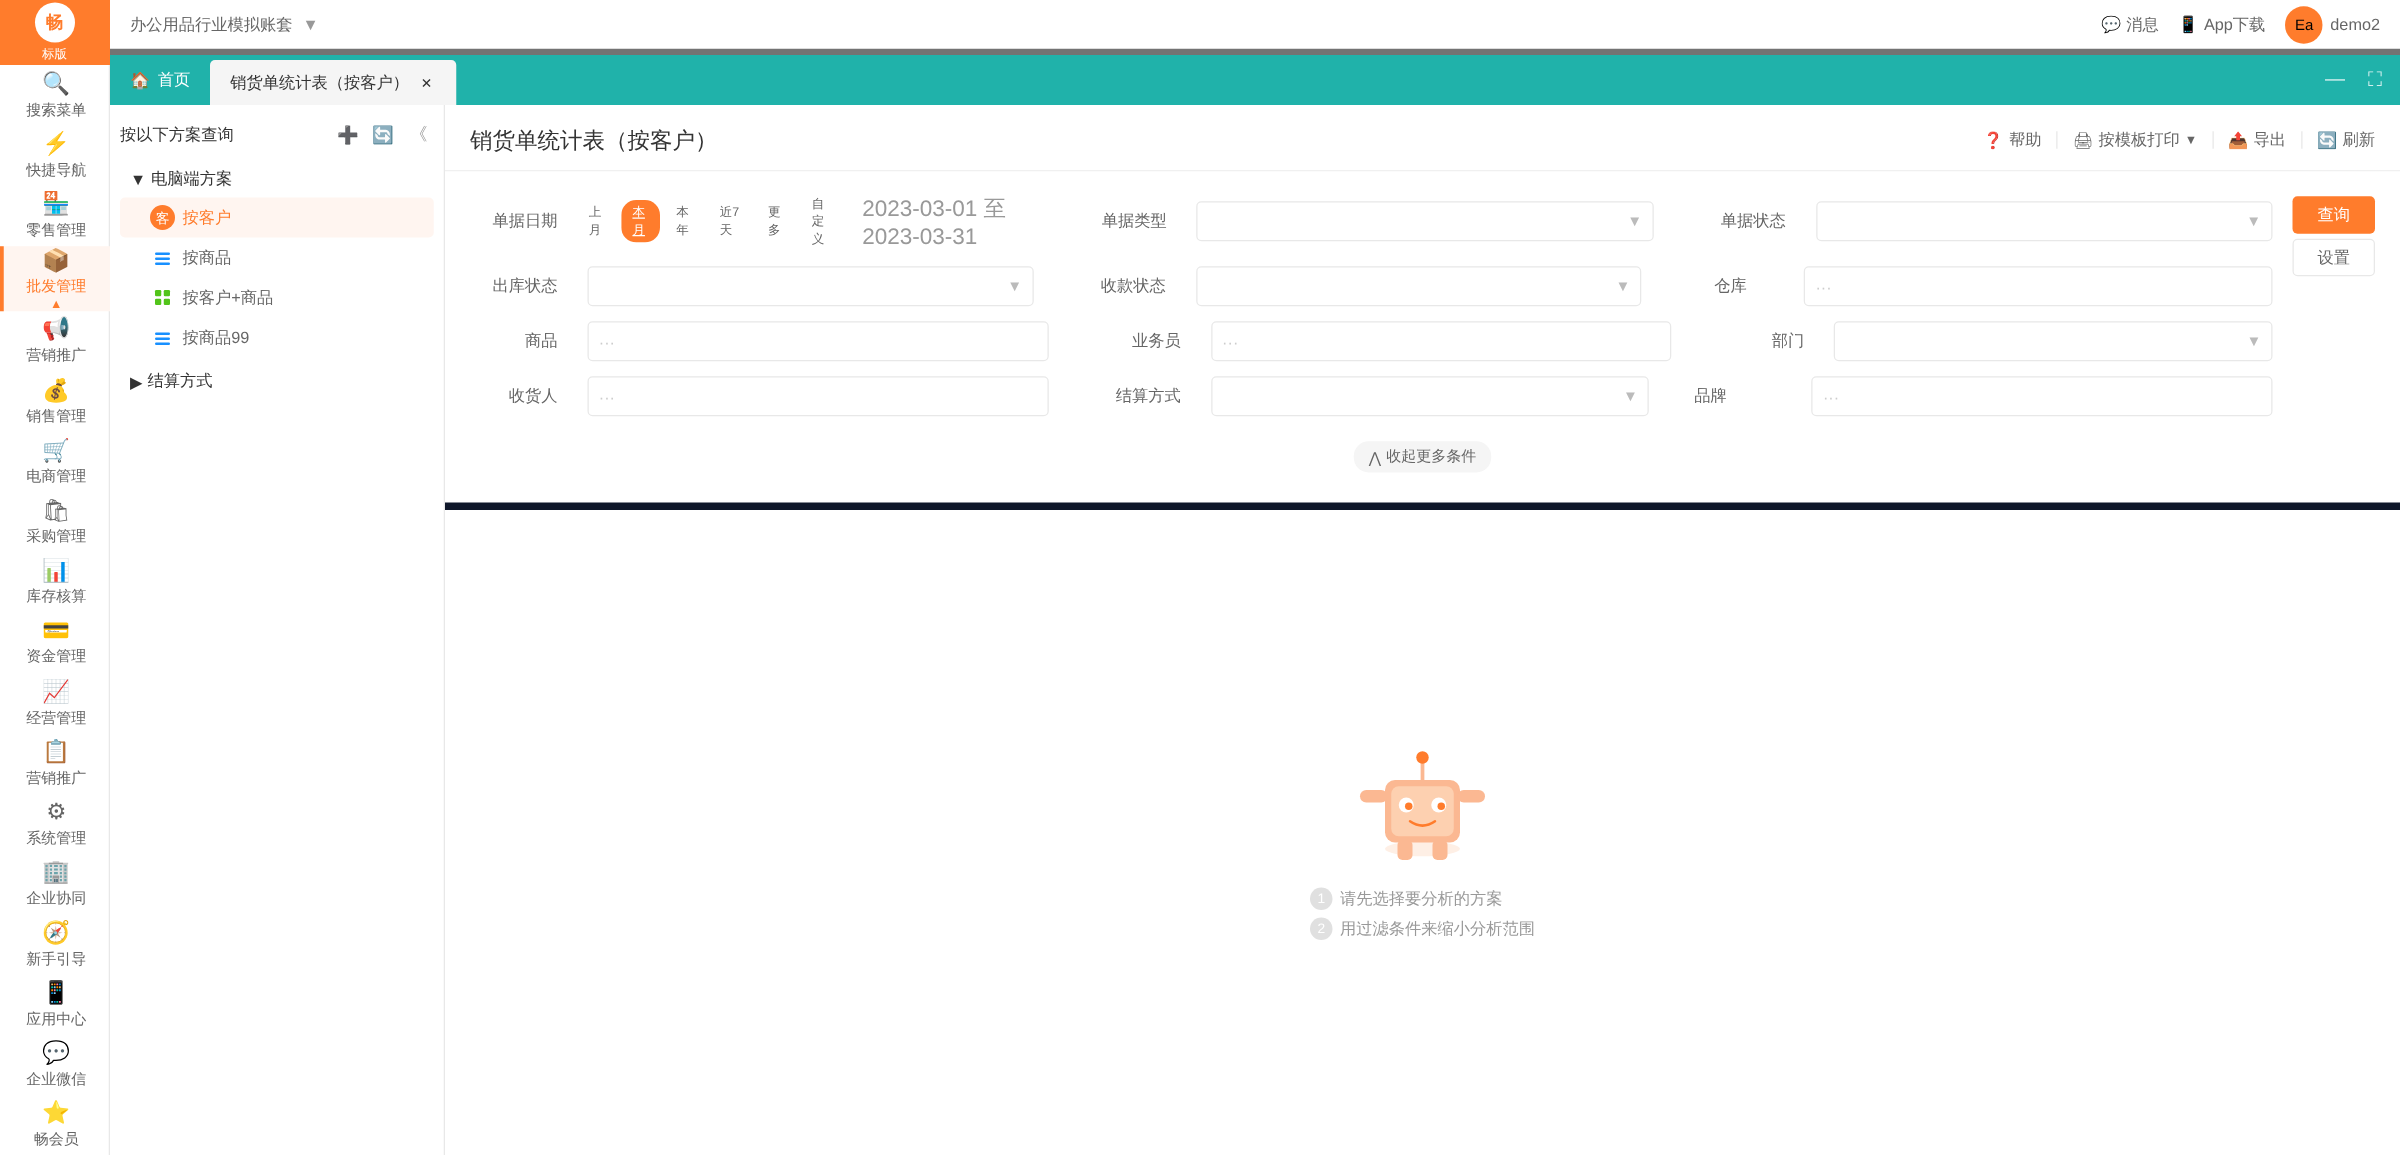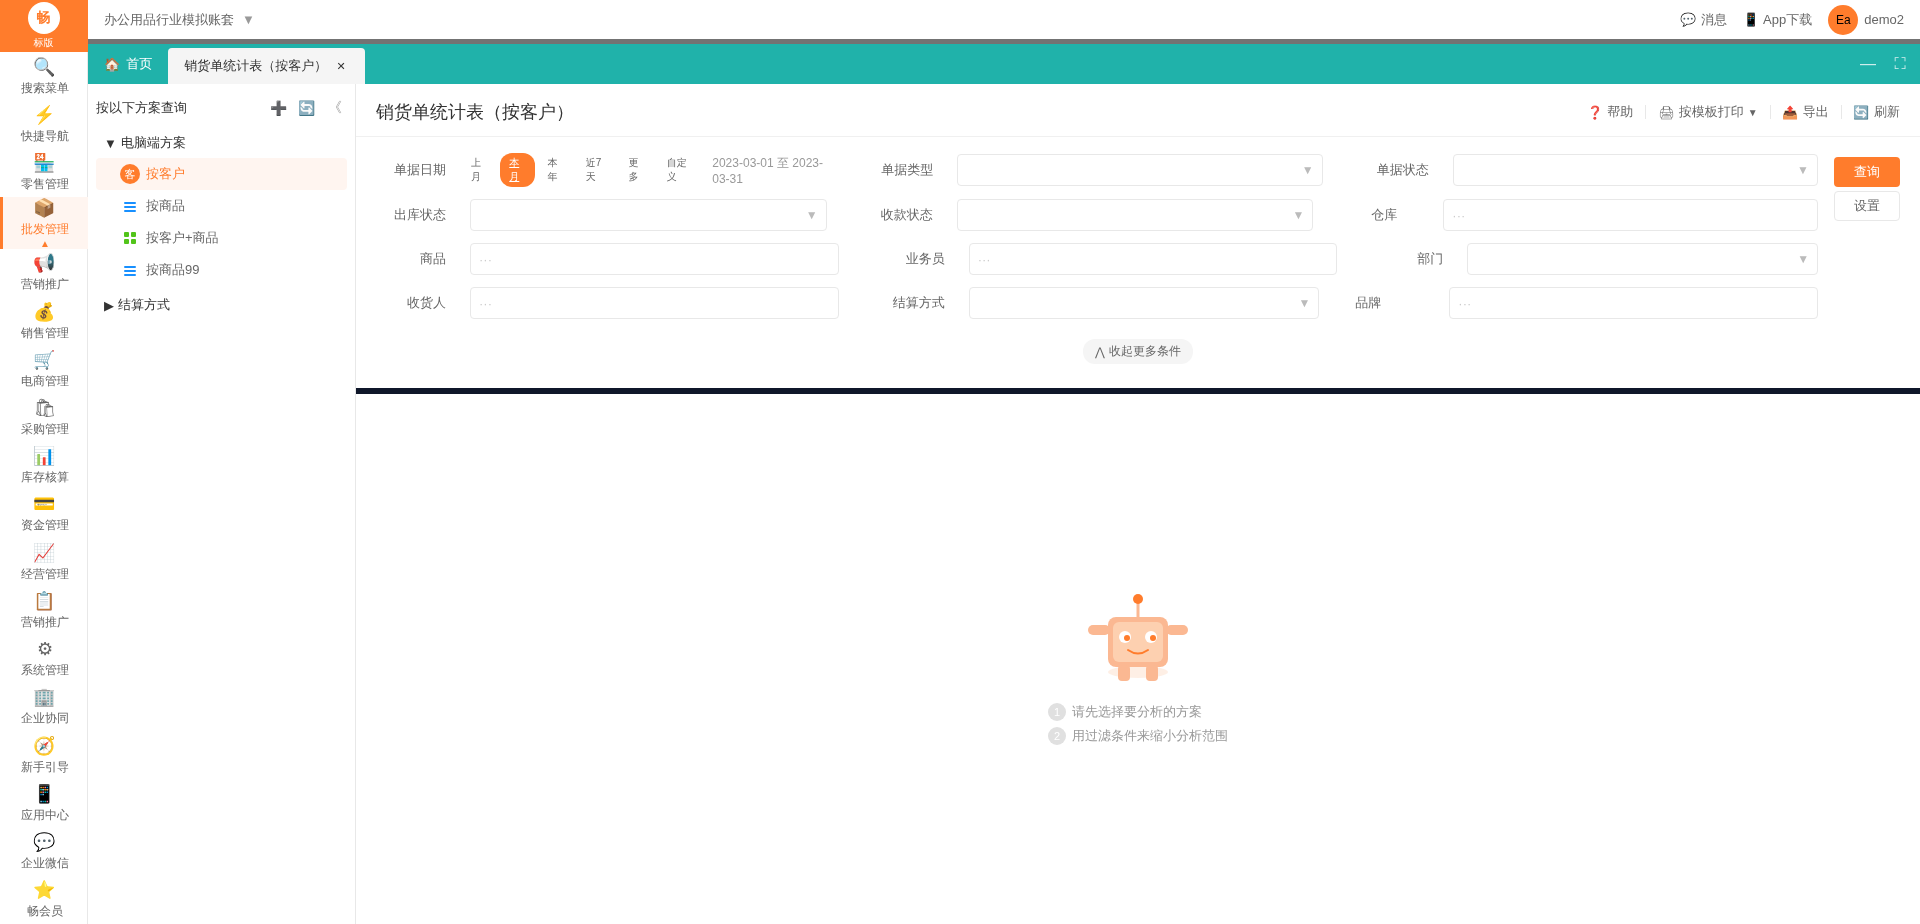--- a/index.html
+++ b/index.html
@@ -58,21 +58,21 @@
     .header-action-btn { display: flex; align-items: center; gap: 4px; color: #666; cursor: pointer; font-size: 13px; }
 
     
     .filter-area { padding: 16px 20px; border-bottom: 6px solid #0f172a; }
     .filter-row { display: flex; align-items: center; gap: 16px; margin-bottom: 12px; }
     .filter-label { width: 70px; color: #666; font-size: 13px; flex-shrink: 0; text-align: right; }
     .filter-control { flex: 1; display: flex; align-items: center; }
     .date-group { display: flex; align-items: center; gap: 4px; }
     .date-btn { padding: 2px 8px; border-radius: 3px; cursor: pointer; font-size: 10px; color: #666; border: 1px solid transparent; }
     .date-btn.active { background: #ff7c2c; color: #fff; border-radius: 12px; text-decoration: underline; }
-    .date-range { color: #999; font-size: 12px; margin-left: 8px; }
+    .date-range { color: #999; font-size: 18px; margin-left: 8px; }
     .filter-select { width: 100%; height: 32px; border: 1px solid #e8e8e8; border-radius: 4px; padding: 0 8px; font-size: 13px; color: #333; background: #fff; cursor: pointer; display: flex; align-items: center; justify-content: space-between; }
     .filter-select .placeholder { color: #bbb; }
     .filter-select-wrapper { position: relative; flex: 1; }
     .filter-input-box { width: 100%; height: 32px; border: 1px solid #e8e8e8; border-radius: 4px; padding: 0 8px; font-size: 13px; color: #333; background: #fff; display: flex; align-items: center; justify-content: space-between; cursor: text; }
     .collapse-row { display: flex; justify-content: center; align-items: center; padding: 8px 0; }
     .collapse-btn { color: #666; font-size: 12px; cursor: pointer; display: flex; align-items: center; gap: 4px; padding: 4px 12px; border-radius: 12px; background: #f5f5f5; }
 
     
     .action-buttons { display: flex; flex-direction: column; gap: 4px; margin-left: 12px; }
     .btn-query { background: #ff7c2c; color: #fff; border: none; border-radius: 4px; padding: 6px 20px; font-size: 13px; cursor: pointer; white-space: nowrap; }

